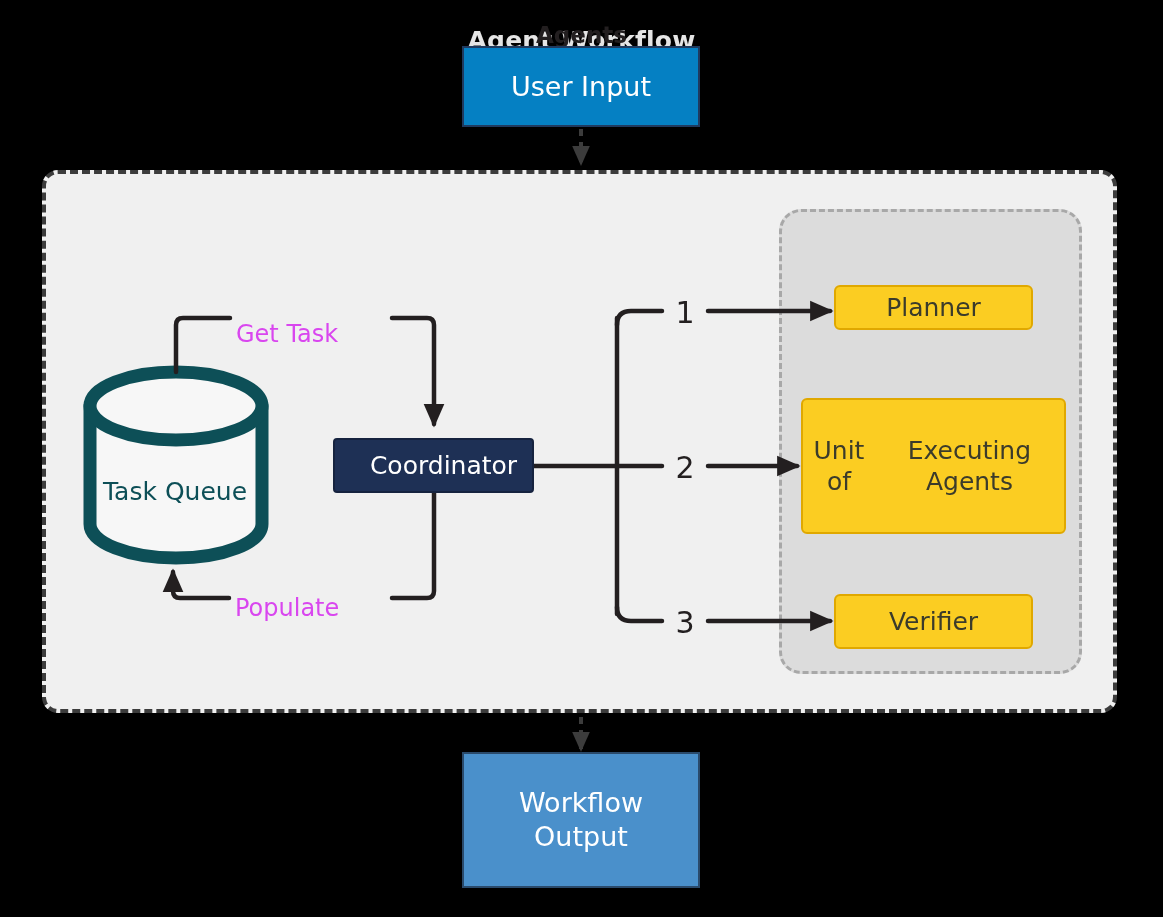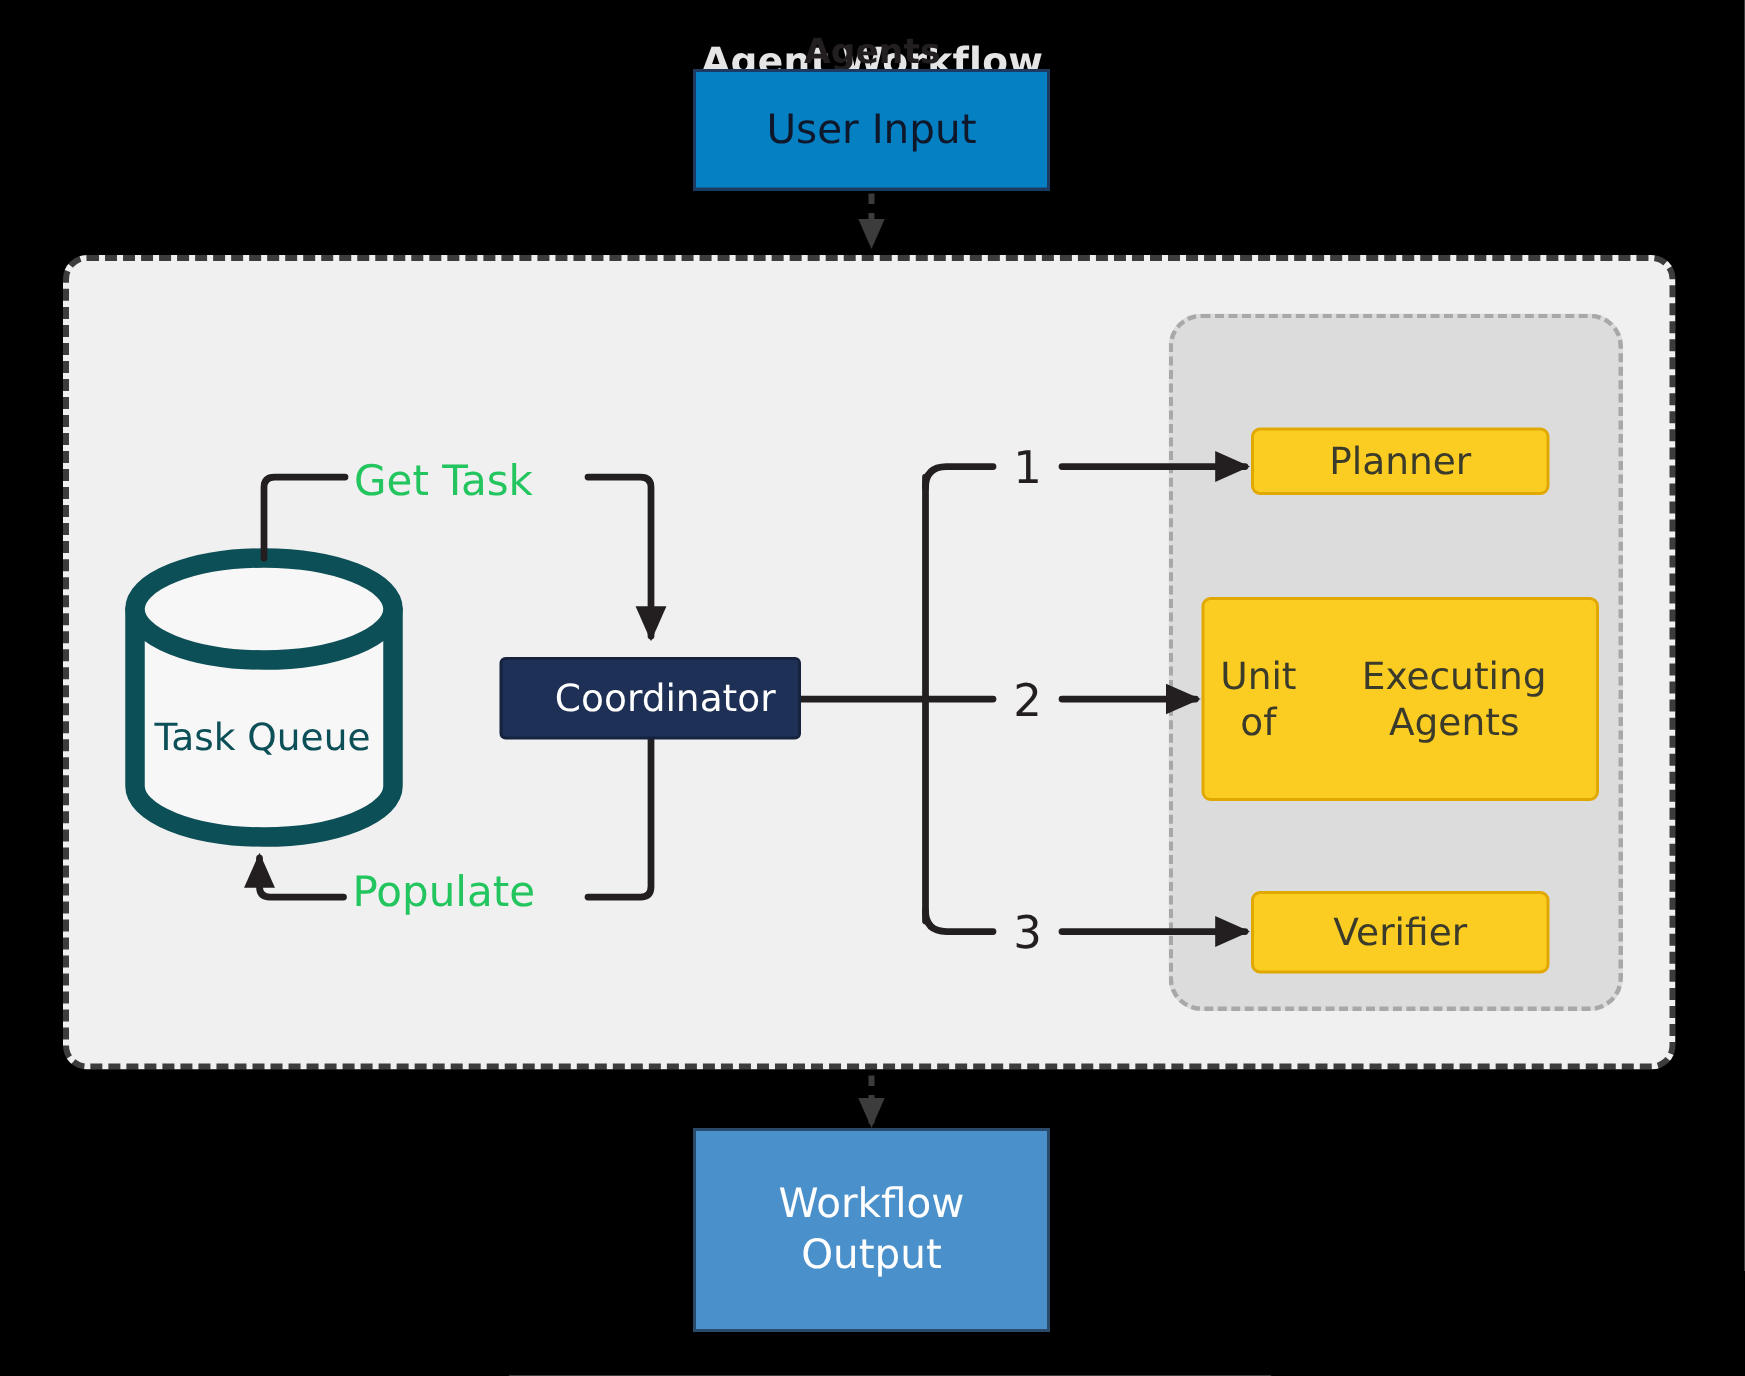--- a/index.html
+++ b/index.html
@@ -79,21 +79,21 @@
   }
 
   
   #user-input-box {
     left: 462px;
     top: 46px;
     width: 238px;
     height: 81px;
     background: #0580c3;
     border: 2px solid #1f3a5f;
-    color: #0f172a;
+    color: #ffffff;
     font-size: 27px;
   }
   #workflow-output-box {
     left: 462px;
     top: 752px;
     width: 238px;
     height: 136px;
     background: #4a90cb;
     border: 2px solid #2a4a6b;
     color: #ffffff;
@@ -155,23 +155,24 @@
     left: 834px;
     top: 594px;
     width: 199px;
     height: 55px;
     font-size: 25px;
   }
 
   
   .edge-label {
     position: absolute;
-    color: #22c55e;
-    font-size: 28px;
+    color: #d946ef;
+    font-size: 24px;
     white-space: nowrap;
+    margin-top: 16px;
   }
   #label-get-task { left: 236px; top: 304px; }
   #label-populate { left: 235px; top: 578px; }
   .branch-num {
     position: absolute;
     color: #231f20;
     font-size: 30px;
     width: 30px;
     text-align: center;
   }

